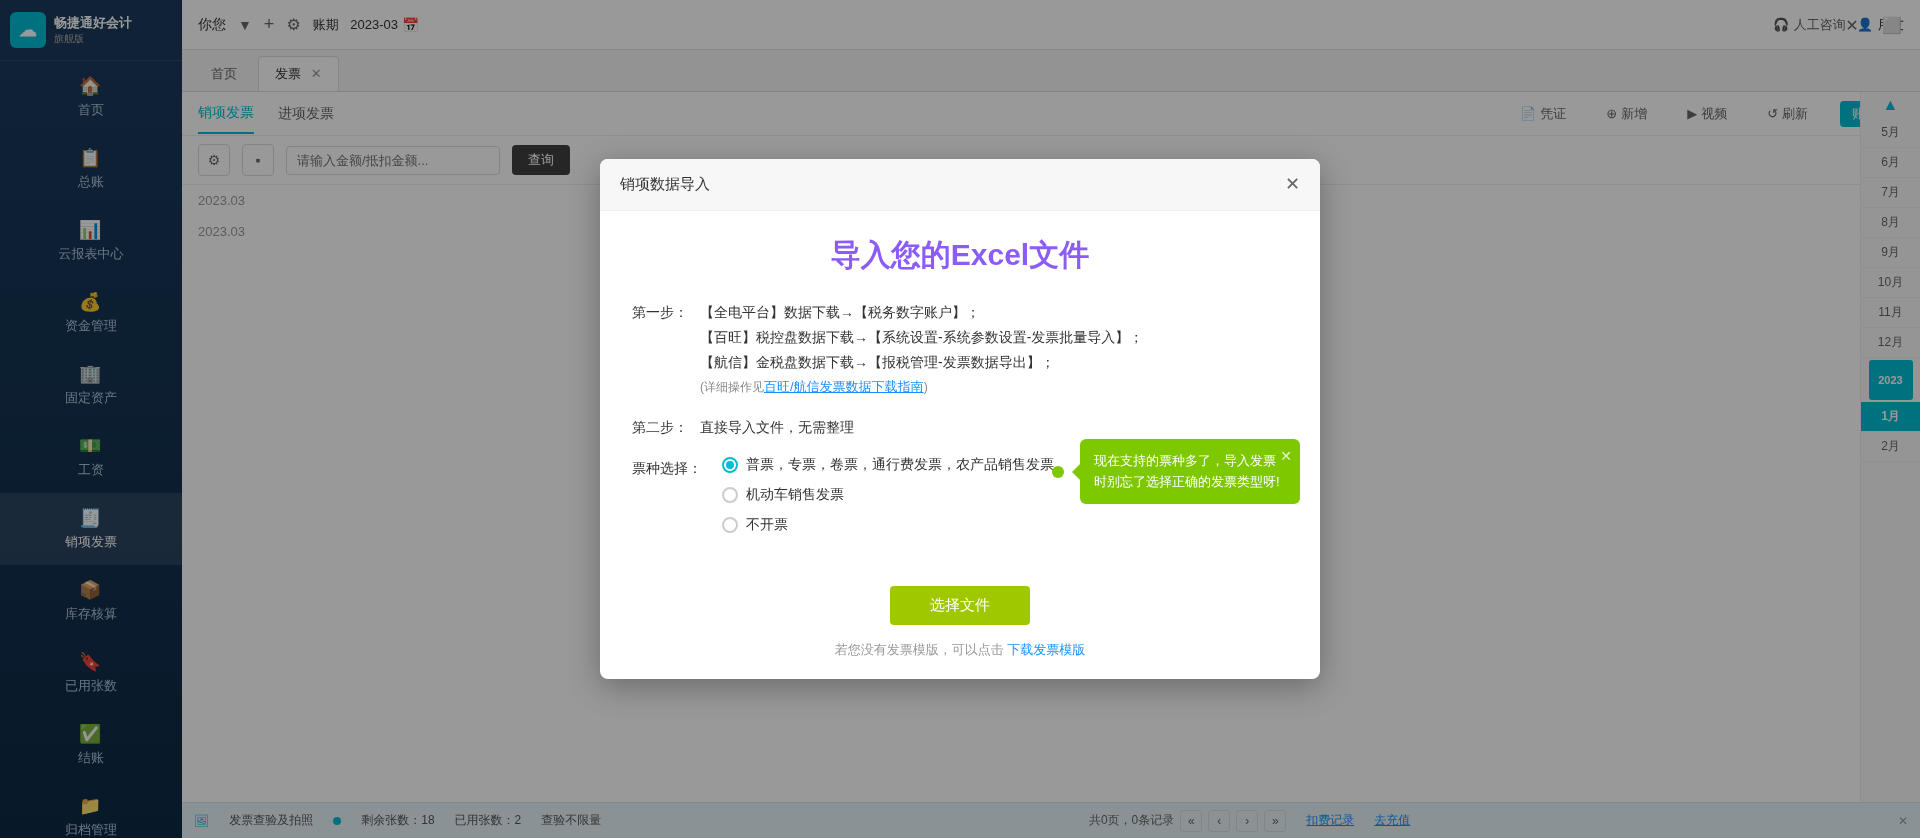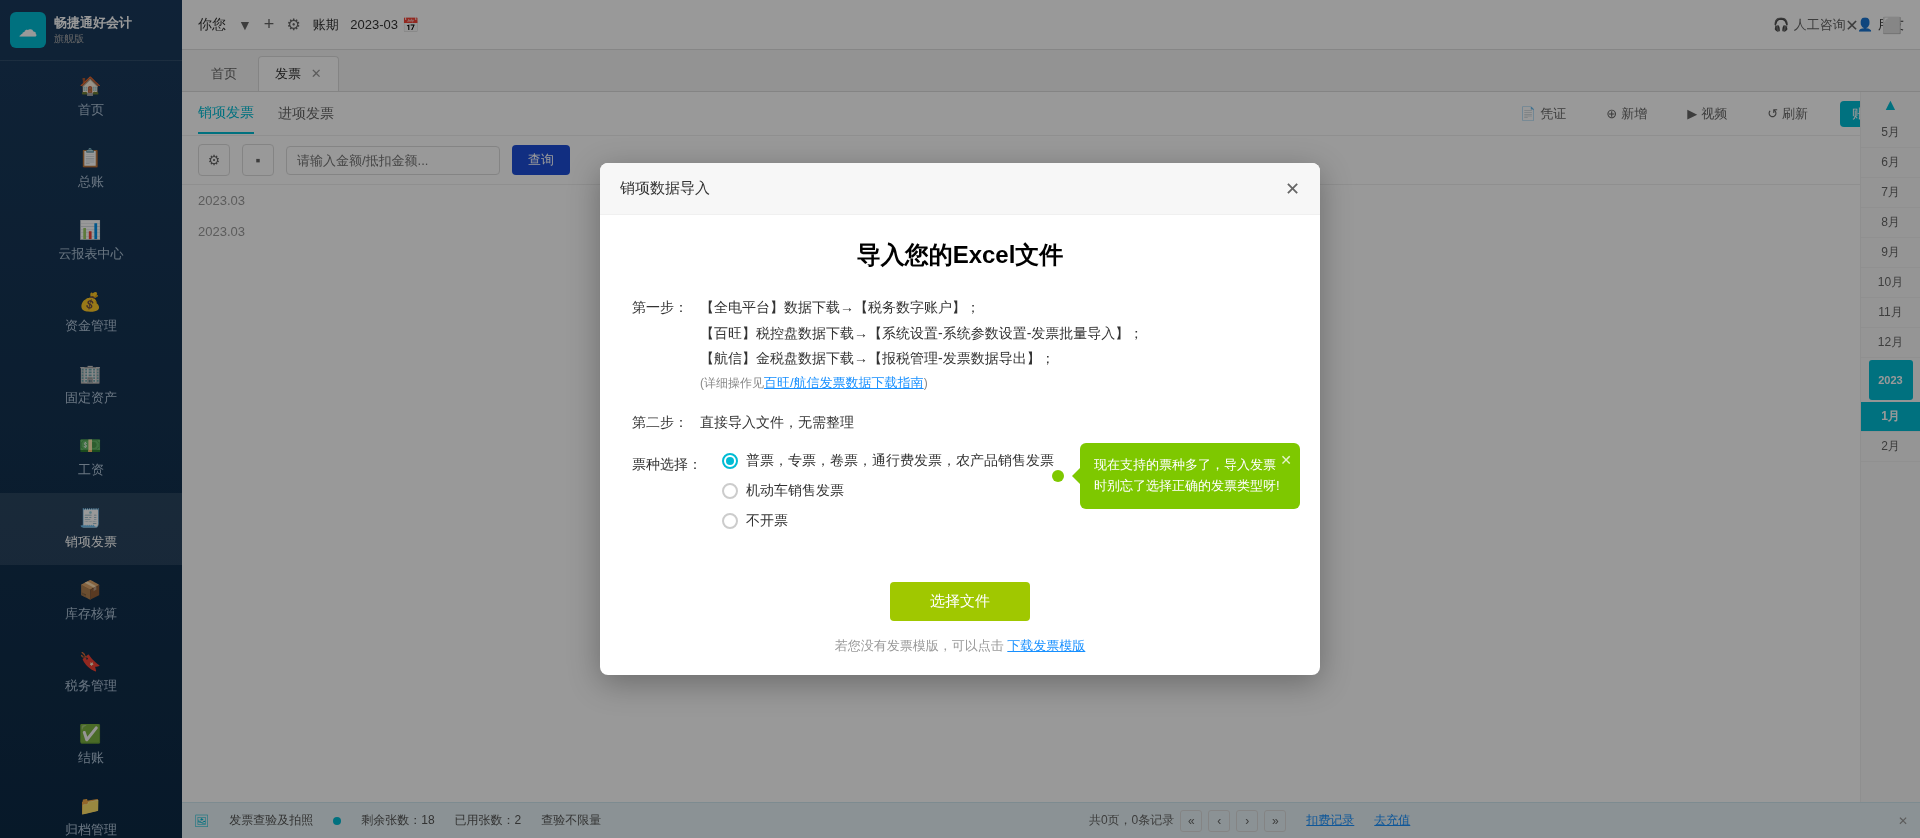--- a/index.html
+++ b/index.html
@@ -73,21 +73,21 @@
     }
 
     
     .filterbar {
       display: flex; align-items: center; padding: 8px 16px; gap: 12px; border-bottom: 1px solid #eee;
     }
     .filter-input {
       border: 1px solid #ddd; border-radius: 4px; padding: 6px 10px; font-size: 13px; color: #999; width: 214px;
     }
     .filter-btn {
-      background: #1d4ed8; color: white; border: none; padding: 6px 16px; border-radius: 4px; cursor: pointer; font-size: 13px;
+      background: #404040; color: white; border: none; padding: 6px 16px; border-radius: 4px; cursor: pointer; font-size: 13px;
     }
     .filter-icon-btn {
       width: 32px; height: 32px; border: 1px solid #ddd; border-radius: 4px; display: flex; align-items: center; justify-content: center; cursor: pointer; color: #666;
     }
 
     
     .table-header {
       display: flex; align-items: center; padding: 10px 16px;
       background: #e8f7f8; border-bottom: 1px solid #ddd; font-size: 13px; color: #333; font-weight: 500;
     }
@@ -106,21 +106,21 @@
       background: white; border-radius: 8px; width: 720px; min-height: 480px;
       box-shadow: 0 8px 32px rgba(0,0,0,0.3); position: relative; padding: 0;
     }
     .dialog-header {
       display: flex; align-items: center; justify-content: space-between;
       padding: 16px 20px; border-bottom: 1px solid #f0f0f0; background: #f7f7f7; border-radius: 8px 8px 0 0;
     }
     .dialog-title { font-size: 15px; font-weight: 500; color: #333; }
     .dialog-close { cursor: pointer; color: #666; font-size: 18px; line-height: 1; }
     .dialog-body { padding: 24px 32px 20px; }
-    .dialog-main-title { text-align: center; font-size: 24px; font-weight: bold; color: #000000; margin-bottom: 24px; }
+    .dialog-main-title { text-align: center; font-size: 30px; font-weight: bold; color: #8b5cf6; margin-bottom: 24px; }
 
     .step-row { display: flex; align-items: flex-start; gap: 12px; margin-bottom: 16px; }
     .step-label { font-size: 14px; color: #333; white-space: nowrap; min-width: 56px; line-height: 1.8; }
     .step-content { font-size: 14px; color: #333; line-height: 1.8; }
     .step-link { color: #1890ff; text-decoration: underline; cursor: pointer; font-size: 13px; }
     .step-hint { color: #888; font-size: 12px; }
 
     .radio-group { display: flex; flex-direction: column; gap: 12px; margin-left: 8px; }
     .radio-row { display: flex; align-items: center; gap: 8px; font-size: 14px; color: #333; }
     .radio-circle {
@@ -129,21 +129,21 @@
     }
     .radio-circle.checked { border-color: #00bcd4; }
     .radio-circle.checked::after { content: ''; width: 8px; height: 8px; background: #00bcd4; border-radius: 50%; }
 
     .dialog-footer { text-align: center; padding: 16px 32px 20px; }
     .select-file-btn {
       background: #a0c800; color: white; border: none; padding: 10px 40px;
       border-radius: 4px; font-size: 15px; cursor: pointer;
     }
     .download-hint { margin-top: 16px; font-size: 13px; color: #999; }
-    .download-link { color: #1890ff; text-decoration: underline; cursor: pointer; }
+    .download-link { color: #1890ff; cursor: pointer; }
 
     
     .tooltip-bubble {
       position: absolute; right: 20px; top: 280px;
       background: #7ec800; color: white; border-radius: 6px; padding: 12px 14px;
       font-size: 13px; line-height: 1.6; width: 220px; z-index: 200;
     }
     .tooltip-bubble::before {
       content: ''; position: absolute; left: -8px; top: 50%; transform: translateY(-50%);
       border: 8px solid transparent; border-right-color: #7ec800; border-left: none;
@@ -238,21 +238,21 @@
   <div class="sidebar-item active">
     <span class="sidebar-item-icon">🧾</span>
     <span>销项发票</span>
   </div>
   <div class="sidebar-item">
     <span class="sidebar-item-icon">📦</span>
     <span>库存核算</span>
   </div>
   <div class="sidebar-item">
     <span class="sidebar-item-icon">🔖</span>
-    <span>税务管理</span>
+    <span>已用张数</span>
   </div>
   <div class="sidebar-item">
     <span class="sidebar-item-icon">✅</span>
     <span>结账</span>
   </div>
   <div class="sidebar-item">
     <span class="sidebar-item-icon">📁</span>
     <span>归档管理</span>
   </div>
 

